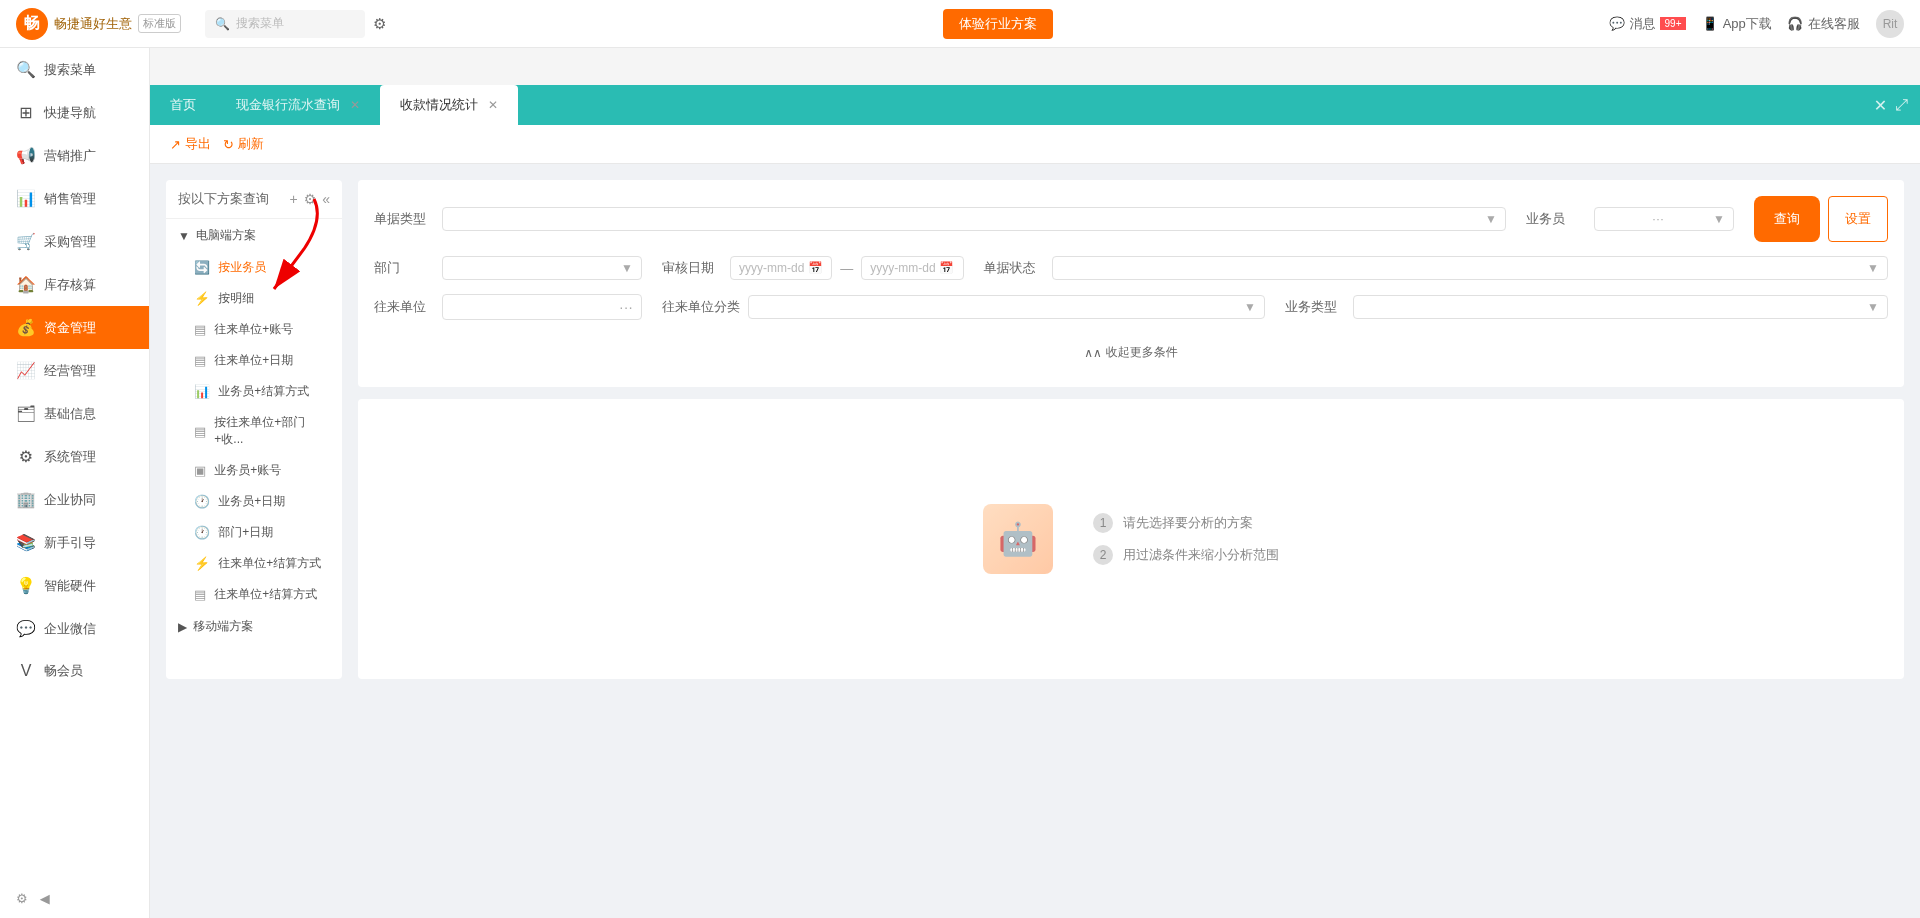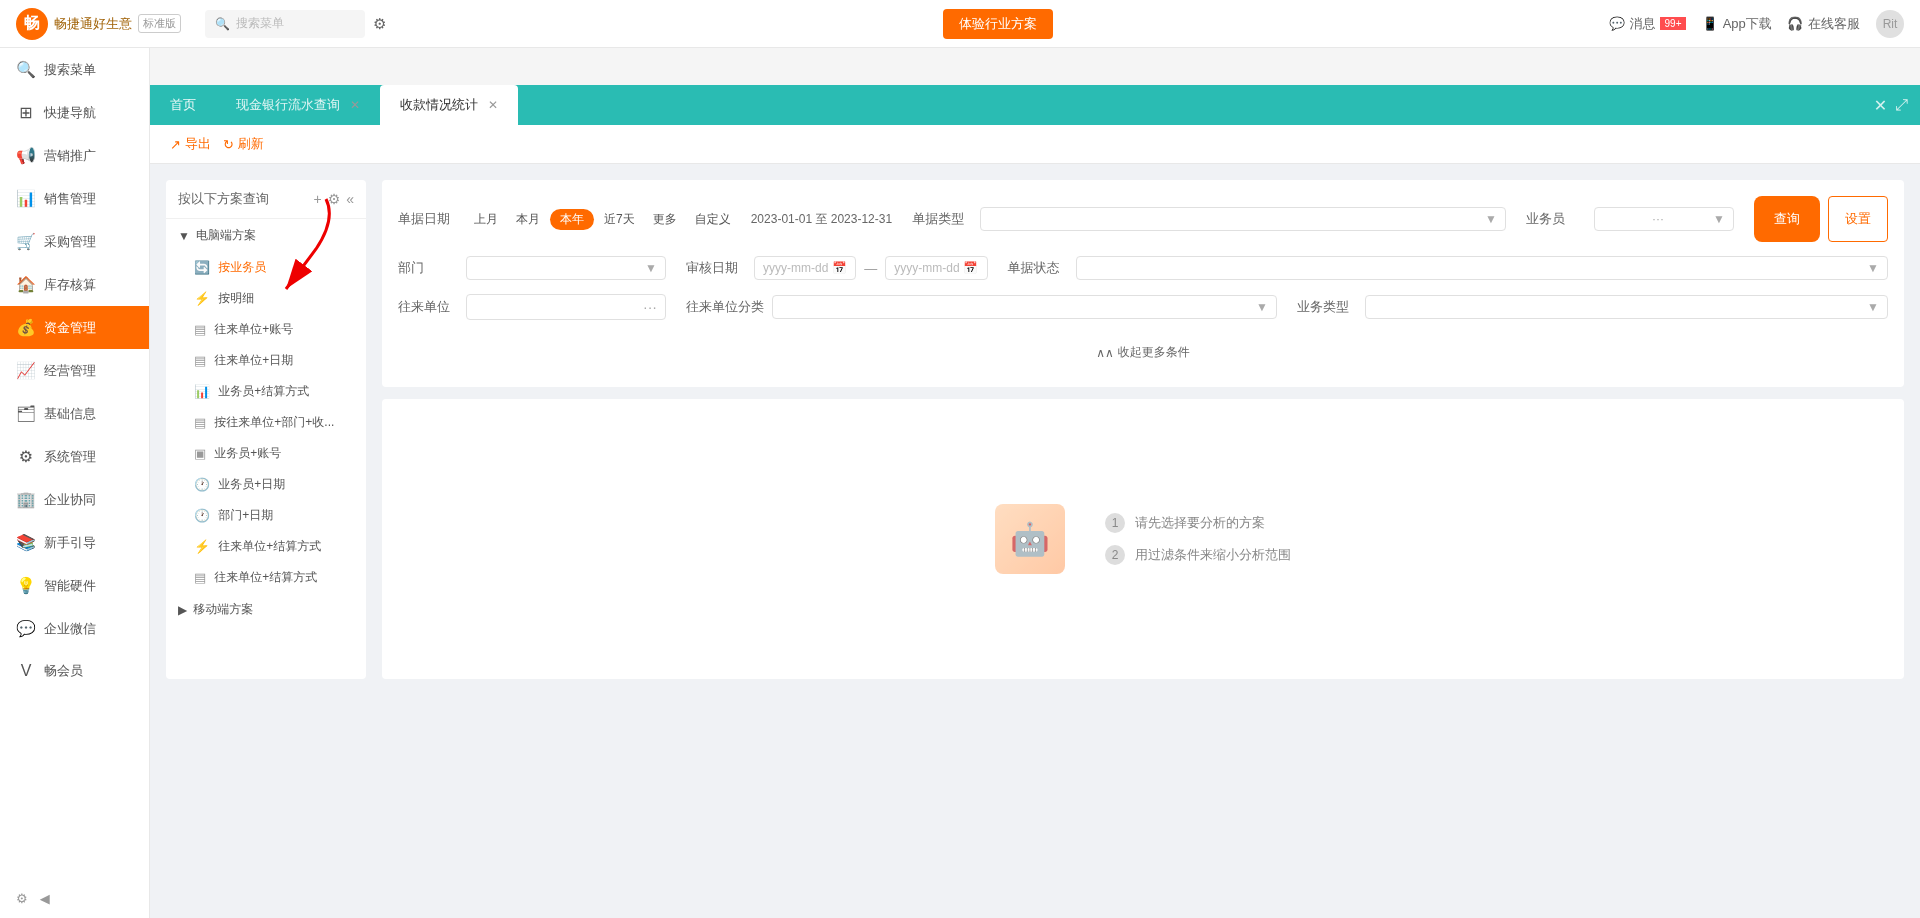--- a/index.html
+++ b/index.html
@@ -51,21 +51,21 @@
     .page-area { flex: 1; background: #f0f2f5; overflow-y: auto; }
     .page-header { background: #fff; padding: 10px 20px; display: flex; align-items: center; justify-content: space-between; border-bottom: 1px solid #e8e8e8; }
     .page-title { font-size: 18px; font-weight: bold; color: #333; border: 2px solid #f00; padding: 2px 8px; }
     .page-actions { display: flex; gap: 12px; align-items: center; color: #ff6a00; font-size: 13px; }
     .page-actions span { cursor: pointer; display: flex; align-items: center; gap: 4px; }
 
     
     .content-body { padding: 16px; display: flex; gap: 16px; }
 
     
-    .left-panel { width: 200px; background: #fff; border-radius: 4px; padding: 0; }
+    .left-panel { width: 176px; background: #fff; border-radius: 4px; padding: 0; }
     .left-panel-header { padding: 10px 12px; display: flex; align-items: center; justify-content: space-between; border-bottom: 1px solid #f0f0f0; }
     .left-panel-title { font-size: 13px; color: #666; }
     .left-panel-icons { display: flex; gap: 6px; color: #999; font-size: 14px; }
     .left-panel-icons span { cursor: pointer; }
     .scheme-group { }
     .scheme-group-title { padding: 8px 12px; font-size: 12px; color: #555; display: flex; align-items: center; gap: 6px; cursor: pointer; }
     .scheme-item { padding: 7px 12px 7px 28px; font-size: 12px; color: #555; cursor: pointer; display: flex; align-items: center; gap: 8px; }
     .scheme-item.active { color: #ff6a00; }
     .scheme-item-icon { font-size: 13px; color: #999; }
     .scheme-item.active .scheme-item-icon { color: #ff6a00; }
@@ -335,32 +335,20 @@
               </div>
             </div>
           </div>
         </div>
 
         <div class="right-panel">
 
           <div class="filter-area">
 
             <div class="filter-row">
-              <div class="filter-item">
-                <span class="filter-label">单据日期</span>
-                <div class="filter-date-tabs">
-                  <span class="date-tab">上月</span>
-                  <span class="date-tab">本月</span>
-                  <span class="date-tab active">本年</span>
-                  <span class="date-tab">近7天</span>
-                  <span class="date-tab">更多</span>
-                  <span class="date-tab">自定义</span>
-                </div>
-                <span class="date-range">2023-01-01 至 2023-12-31</span>
-              </div>
               <div class="filter-item" style="flex:1;">
                 <span class="filter-label">单据类型</span>
                 <div class="filter-select" style="flex:1;">
                   <span></span>
                   <span class="arrow">▼</span>
                 </div>
               </div>
               <div class="filter-item">
                 <span class="filter-label">业务员</span>
                 <div class="filter-select" style="min-width:140px;">

